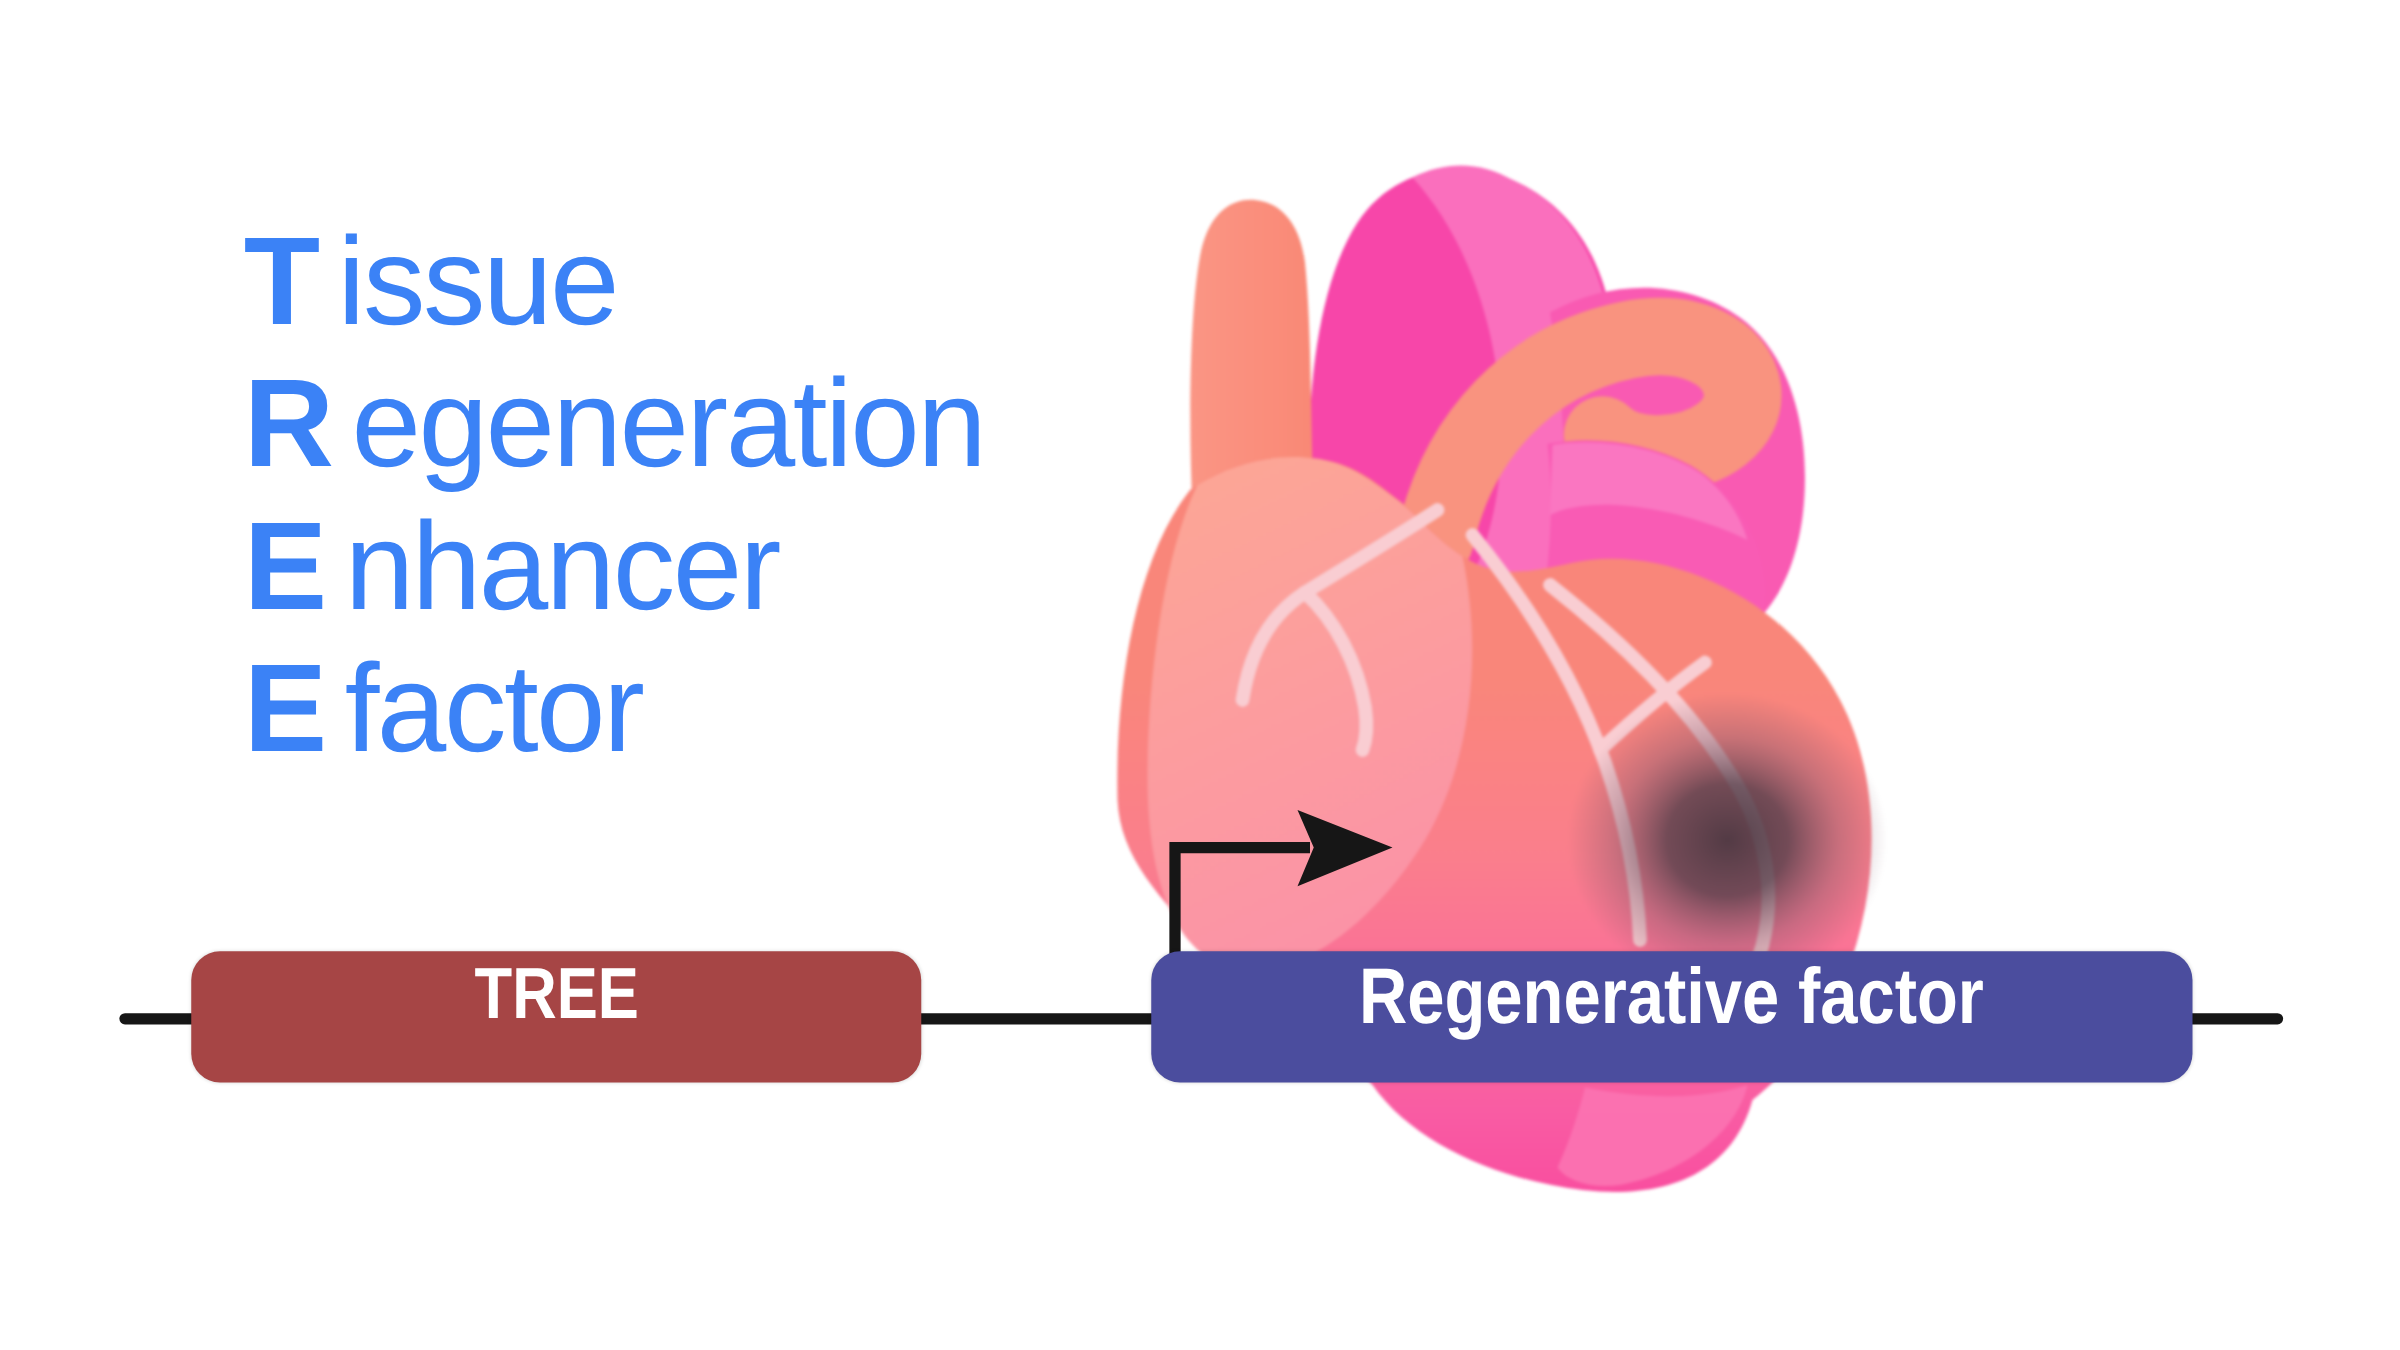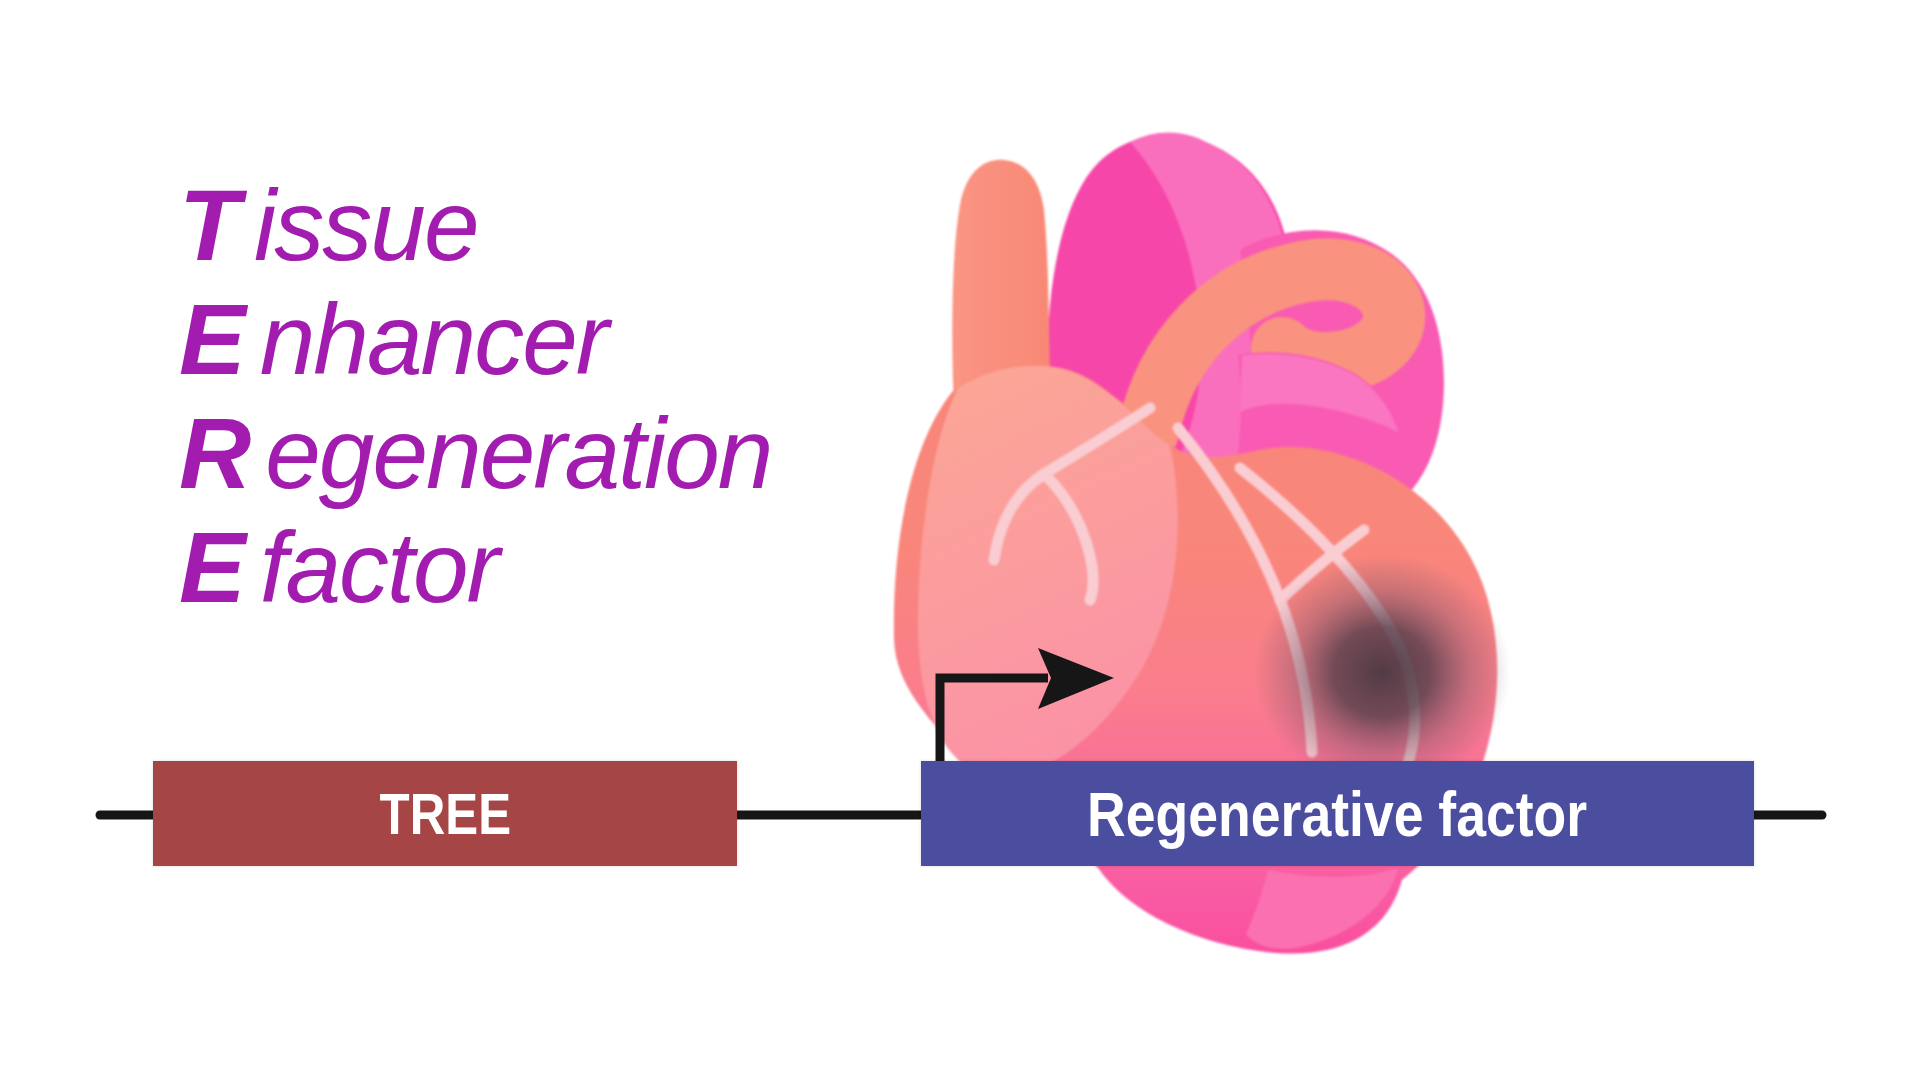--- a/index.html
+++ b/index.html
@@ -4,36 +4,37 @@
 <style>
   html,body{margin:0;padding:0;background:#ffffff;}
   .stage{
     position:relative;width:1920px;height:1080px;overflow:hidden;
     background:#ffffff;font-family:"Liberation Sans",sans-serif;
   }
   .stage svg{position:absolute;left:0;top:0;z-index:1;}
 
   
   .acronym{
-    position:absolute;left:179px;top:168px;z-index:3;
-    color:#a21caf;letter-spacing:-2px;font-style:italic;
+    position:absolute;left:195px;top:168px;z-index:3;
+    color:#3b82f6;letter-spacing:-2px;
   }
   .acronym .line{
     height:114px;line-height:114px;font-size:100px;font-weight:400;
     white-space:nowrap;
   }
   .acronym .initial{
     font-weight:800;margin-right:14px;letter-spacing:0;
   }
 
   
   .gene-box{
     position:absolute;top:761px;height:105px;z-index:2;
-    display:flex;align-items:center;justify-content:center;
+    display:flex;align-items:flex-start;justify-content:center;
     box-shadow:0 0 3px rgba(0,0,0,0.15);
+    border-radius:23px;
   }
   .gene-box .label{
     color:#ffffff;font-weight:700;white-space:nowrap;
     transform:scaleX(0.85);transform-origin:center;
     letter-spacing:0px;
   }
   .tree-box{left:153px;width:584px;background:#A64545;}
   .tree-box .label{font-size:58px;}
   .factor-box{left:921px;width:833px;background:#4B4D9E;}
   .factor-box .label{font-size:63px;}
@@ -172,24 +173,24 @@
     <line x1="100" y1="815" x2="1822" y2="815" stroke="#161616" stroke-width="9" stroke-linecap="round"></line>
     <path d="M 940 815 L 940 678 L 1048 678" fill="none" stroke="#161616" stroke-width="9" stroke-linejoin="miter"></path>
     <path d="M 1038 648 L 1114 678 L 1038 709 L 1051 678 Z" fill="#161616"></path>
   </svg>
 
   <div class="acronym">
     <div class="line">
       <span class="initial">T</span><span>issue</span>
     </div>
     <div class="line">
+      <span class="initial">R</span><span>egeneration</span>
+    </div>
+    <div class="line">
       <span class="initial">E</span><span>nhancer</span>
-    </div>
-    <div class="line">
-      <span class="initial">R</span><span>egeneration</span>
     </div>
     <div class="line">
       <span class="initial">E</span><span>factor</span>
     </div>
   </div>
 
   <div class="gene-box tree-box" style="background: rgb(166, 69, 69);">
     <span class="label" style="color: rgb(255, 255, 255);">TREE</span>
   </div>
   <div class="gene-box factor-box" style="background: rgb(75, 77, 158);">

